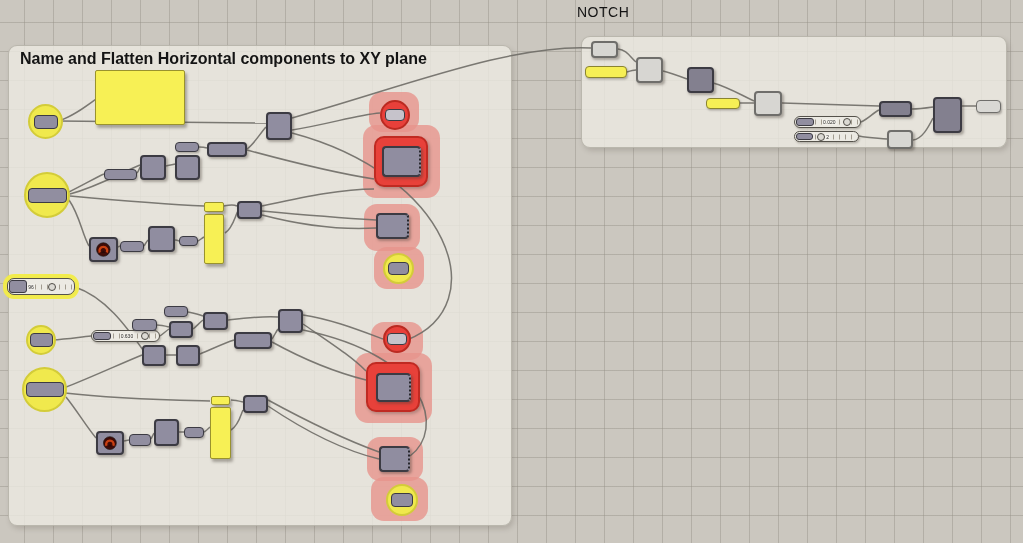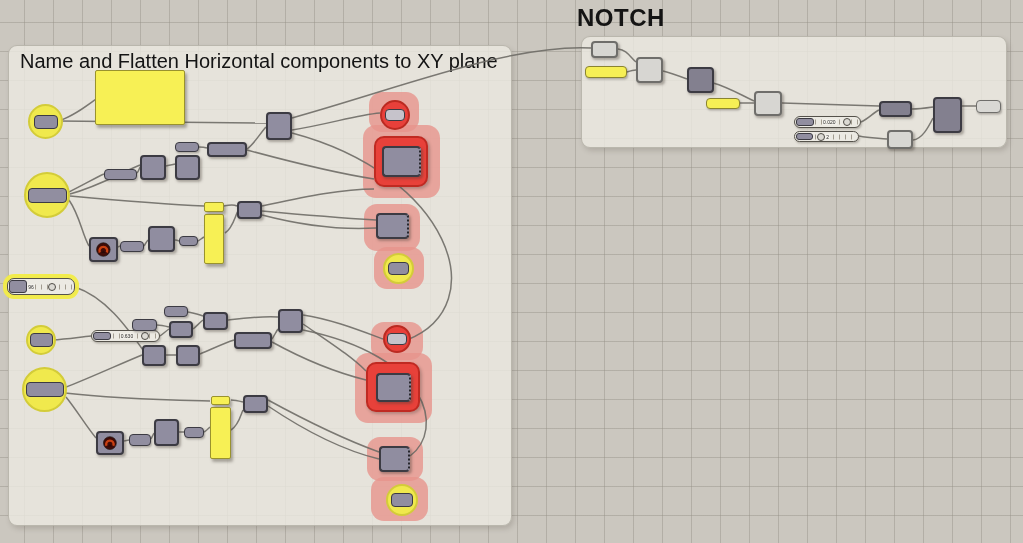--- a/index.html
+++ b/index.html
@@ -2,22 +2,22 @@
 <html><head>
 <meta charset="utf-8">
 <style>
   html,body{margin:0;padding:0;background:#b9b5ad;font-family:"Liberation Sans",sans-serif;}
   #canvas{position:relative;width:1023px;height:543px;overflow:hidden;background:#cbc7bf;
     background-image:linear-gradient(rgba(150,145,135,.45) 1px,transparent 1px),
                      linear-gradient(90deg,rgba(150,145,135,.45) 1px,transparent 1px);
     background-size:29px 29px;background-position:24px 22px;}
   .group{position:absolute;background:rgba(236,233,225,.82);border:1px solid rgba(150,145,134,.55);
     border-radius:9px;box-shadow:2px 3px 5px rgba(90,84,74,.22);z-index:1;}
-  .group-title{position:absolute;z-index:2;color:#141414;font-size:20px;font-weight:400;white-space:nowrap;}
-  .group-title.notch{font-size:24px;font-weight:700;letter-spacing:.5px;}
+  .group-title{position:absolute;z-index:2;color:#141414;font-size:16px;font-weight:700;white-space:nowrap;}
+  .group-title.notch{font-size:14px;font-weight:400;letter-spacing:.5px;}
   .node{position:absolute;box-sizing:border-box;z-index:5;}
   .blob{position:absolute;z-index:3;background:rgba(231,148,140,.8);border-radius:13px;box-sizing:border-box;}
   #wires{position:absolute;left:0;top:0;z-index:4;pointer-events:none;}
   .box{background:#908da0;border:2px solid #3c3b43;border-radius:4px;
     box-shadow:1.5px 2px 2.5px rgba(70,64,56,.38);}
   .box.light{background:#d7d6d2;border-color:#6f6e6b;}
   .box.dark{background:#83808f;border-color:#3c3b43;}
   .box.jag{border-right:2px dotted #26262b;}
   .pill{background:#918ea0;border:1.5px solid #3c3b43;border-radius:4px;
     box-shadow:1px 1.5px 2px rgba(70,64,56,.35);}

